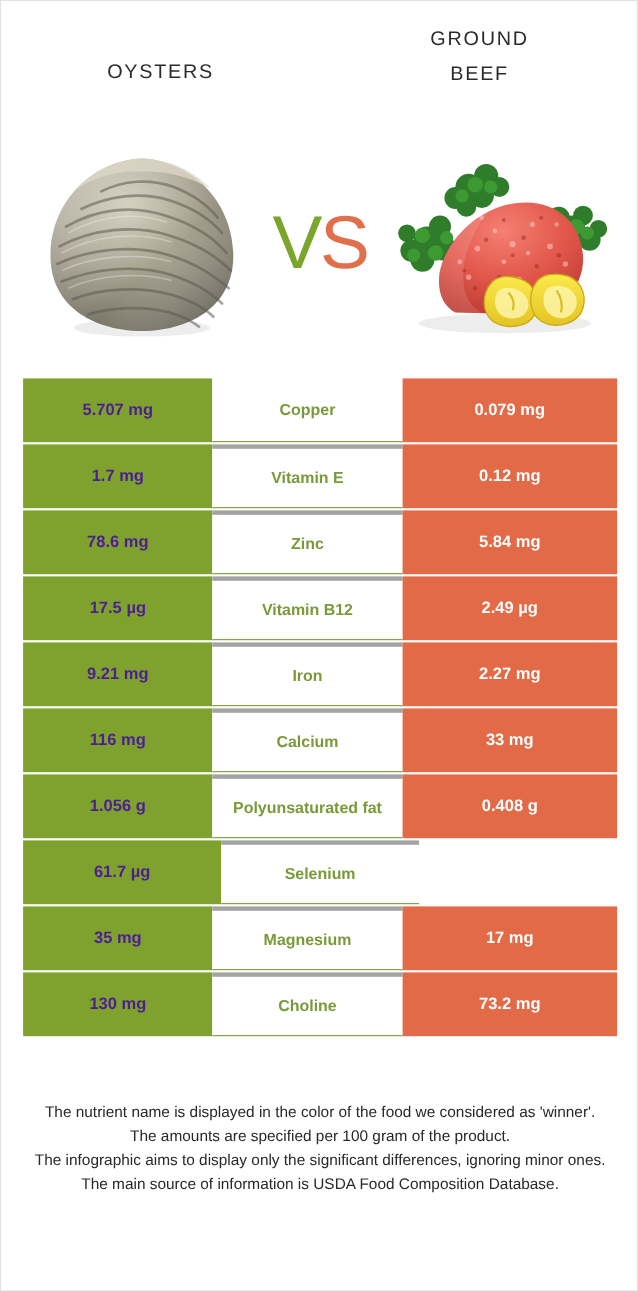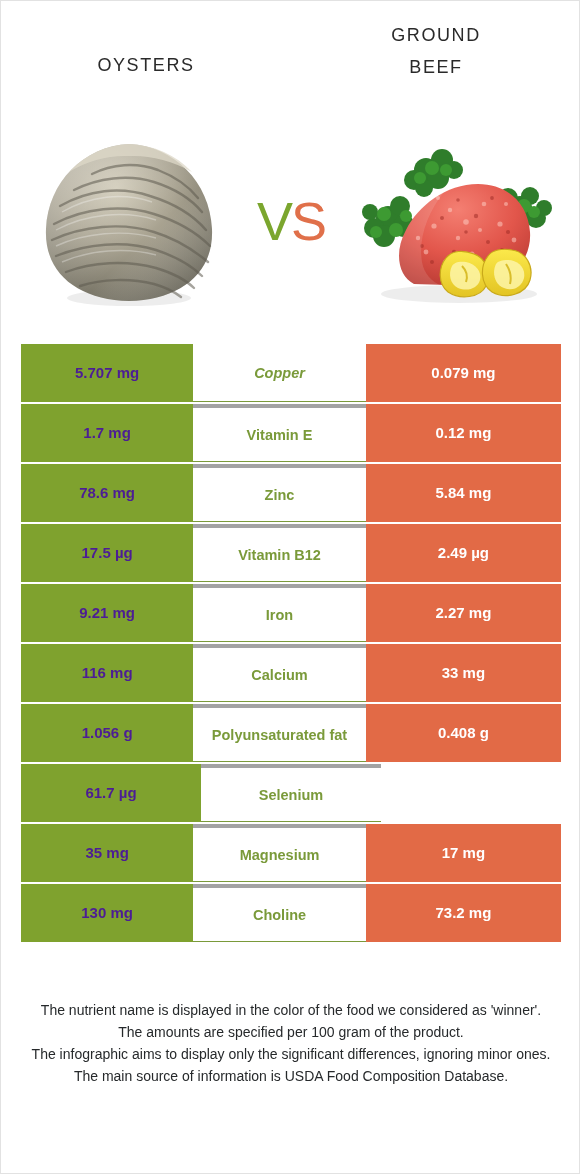--- a/index.html
+++ b/index.html
@@ -67,21 +67,21 @@
     align-items: center;
     justify-content: center;
   }
   .hero-left  { left: 20px;  width: 215px; }
   .hero-mid   { left: 235px; width: 110px; }
   .hero-right { left: 345px; width: 215px; }
 
   .vs-text {
     font-family: "Liberation Sans", sans-serif;
     font-weight: 300;
-    font-size: 54px;
+    font-size: 68px;
     line-height: 74px;
     letter-spacing: -2px;
     white-space: nowrap;
   }
   .vs-v { color: #7ba62e; }
   .vs-s { color: #e0704a; }
 
   
   .food-svg { display: block; }
 
@@ -117,21 +117,21 @@
     width: 180px;
     background: #ffffff;
     color: #7a9a3a;
     font-weight: 600;
     font-size: 14.5px;
     border-top: 4px solid #a3a3a3;
     border-bottom: 1px solid #7a9a3a;
     text-align: center;
     padding: 0 4px;
   }
-  .row:first-child .cell-mid { border-top: none; font-style: italic; }
+  .row:first-child .cell-mid { border-top: none; }
   .cell-right {
     width: 204px;
     background: #e26a46;
     color: #ffffff;
     font-weight: 600;
   }
 
   
   .footer {
     position: absolute;

